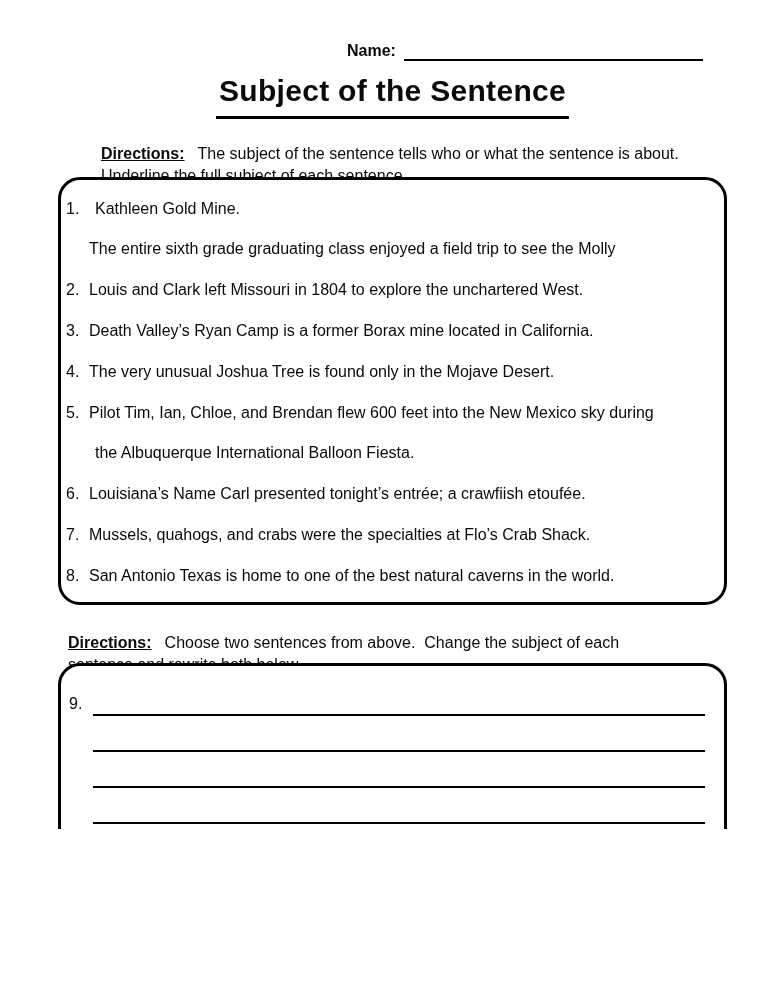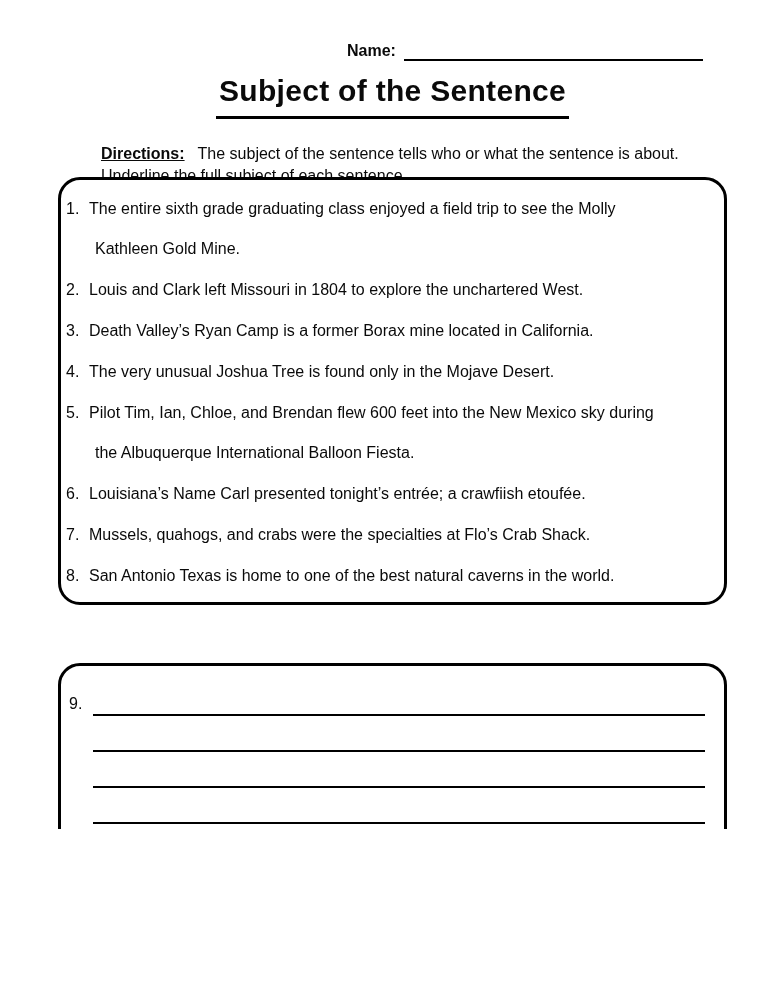--- a/index.html
+++ b/index.html
@@ -108,22 +108,22 @@
     <span class="title-text">Subject of the Sentence</span>
   </div>
 
   <p class="directions directions-1"><span class="dir-label">Directions:</span><span>The subject of the sentence tells who or what the sentence is about.</span><br><span>Underline the full subject of each sentence.</span></p>
 
   <div class="box box-sentences">
     <div id="sentence-list">
         <div class="sentence">
           <span class="num">1.</span>
           <div class="stext">
+            <div class="sline cont">Kathleen Gold Mine.</div>
             <div class="sline">The entire sixth grade graduating class enjoyed a field trip to see the Molly</div>
-            <div class="sline cont">Kathleen Gold Mine.</div>
           </div>
         </div>
         <div class="sentence">
           <span class="num">2.</span>
           <div class="stext">
             <div class="sline">Louis and Clark left Missouri in 1804 to explore the unchartered West.</div>
           </div>
         </div>
         <div class="sentence">
           <span class="num">3.</span>
@@ -158,20 +158,21 @@
         </div>
         <div class="sentence">
           <span class="num">8.</span>
           <div class="stext">
             <div class="sline">San Antonio Texas is home to one of the best natural caverns in the world.</div>
           </div>
         </div>
       </div>
   </div>
 
+  <p class="directions directions-2"><span class="dir-label">Directions:</span><span>Choose two sentences from above.  Change the subject of each</span><br><span>sentence and rewrite both below.</span></p>
 
   <div class="box box-rewrite">
     <div id="rewrite-list">
         <div class="rewrite-item">
           <div class="rline-row">
             <span class="rnum">9.</span>
             <div class="wline"></div>
           </div>
           <div class="rline-row indent">
             <div class="wline"></div>

